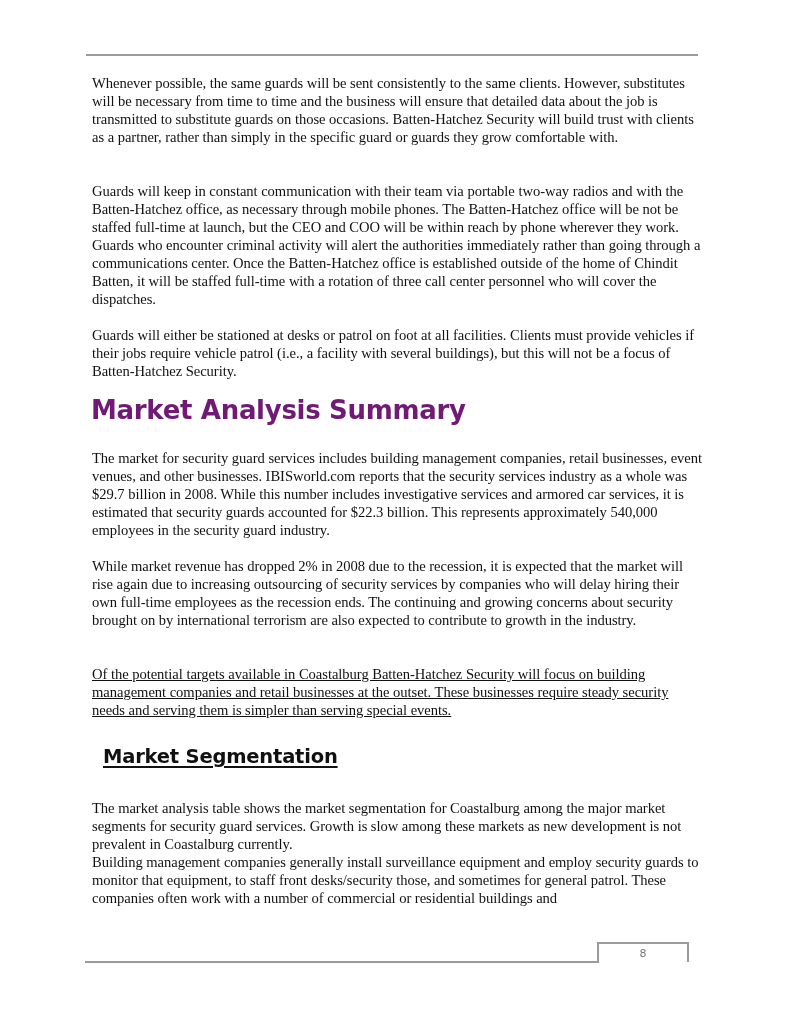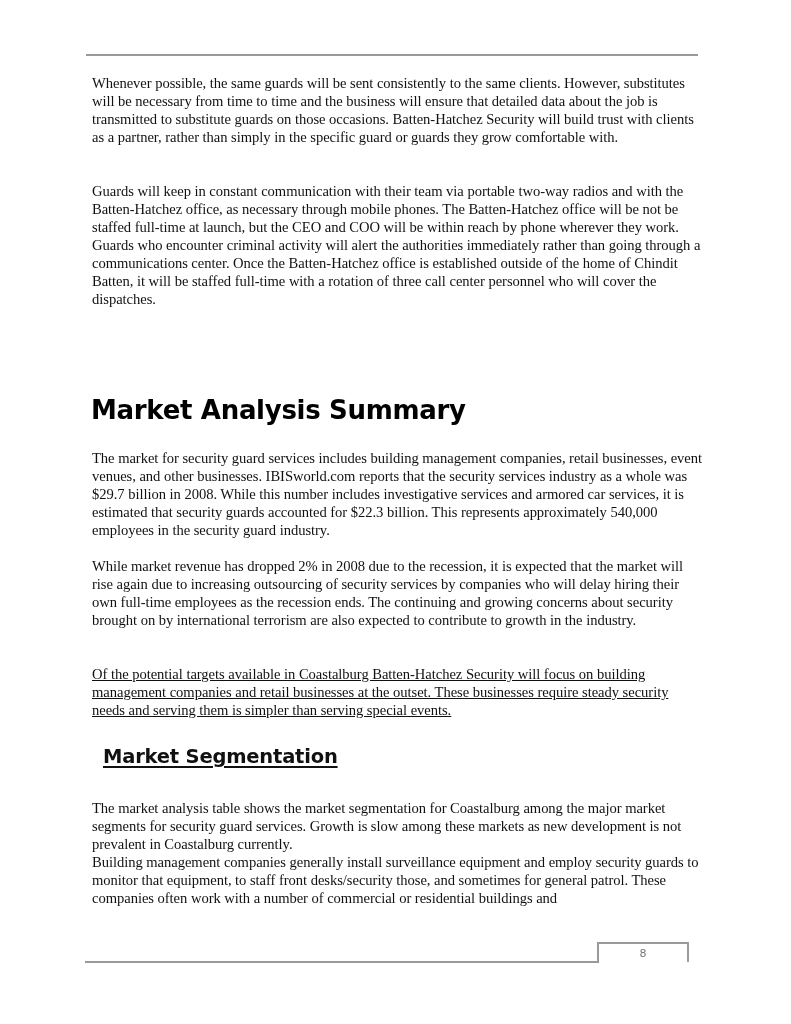--- a/index.html
+++ b/index.html
@@ -7,21 +7,21 @@
   .page { position: absolute; left: 0; top: 0; width: 791px; height: 881px; background: #fff; }
   .rule-top { position: absolute; left: 86px; top: 54px; width: 612px; height: 2px; background: #9a9a9a; }
   .body-text {
     position: absolute; left: 92px; width: 612px;
     font-family: "Liberation Serif", serif; font-size: 14.6px; line-height: 18px; color: #111;
     margin: 0; letter-spacing: -0.05px;
   }
   .h1 {
     position: absolute; left: 91px; top: 393px; margin: 0;
     font-family: "DejaVu Sans", sans-serif; font-weight: bold; font-size: 26px; line-height: 34px;
-    color: #000000; letter-spacing: -0.3px;
+    color: #701a75; letter-spacing: -0.3px;
   }
   .h2 {
     position: absolute; left: 91px; top: 731px; margin: 12px;
     font-family: "DejaVu Sans", sans-serif; font-weight: bold; font-size: 19.5px; line-height: 28px;
     color: #111; text-decoration: underline; text-underline-offset: 3px; text-decoration-thickness: 2px;
     letter-spacing: -0.2px;
   }
   .bold { font-weight: normal; }
   .rule-bottom { position: absolute; left: 85px; top: 961px; width: 514px; height: 2px; background: #9a9a9a; }
   .pn-box {
@@ -35,20 +35,21 @@
   }
 </style>
 </head>
 <body>
 
 <div class="page">
   <div class="rule-top"></div>
 
   <p class="body-text" style="top:74px;">Whenever possible, the same guards will be sent consistently to the same clients. However, substitutes will be necessary from time to time and the business will ensure that detailed data about the job is transmitted to substitute guards on those occasions. Batten-Hatchez Security will build trust with clients as a partner, rather than simply in the specific guard or guards they grow comfortable with.</p>
   <p class="body-text" style="top:182px;">Guards will keep in constant communication with their team via portable two-way radios and with the Batten-Hatchez office, as necessary through mobile phones. The Batten-Hatchez office will be not be staffed full-time at launch, but the CEO and COO will be within reach by phone wherever they work. Guards who encounter criminal activity will alert the authorities immediately rather than going through a communications center. Once the Batten-Hatchez office is established outside of the home of Chindit Batten, it will be staffed full-time with a rotation of three call center personnel who will cover the dispatches.</p>
+  <p class="body-text" style="top:326px;">Guards will either be stationed at desks or patrol on foot at all facilities. Clients must provide vehicles if their jobs require vehicle patrol (i.e., a facility with several buildings), but this will not be a focus of Batten-Hatchez Security.</p>
 
   <h1 class="h1">Market Analysis Summary</h1>
 
   <p class="body-text" style="top:449px;">The market for security guard services includes building management companies, retail businesses, event venues, and other businesses. IBISworld.com reports that the security services industry as a whole was $29.7 billion in 2008. While this number includes investigative services and armored car services, it is estimated that security guards accounted for $22.3 billion. This represents approximately 540,000 employees in the security guard industry.</p>
   <p class="body-text" style="top:557px;">While market revenue has dropped 2% in 2008 due to the recession, it is expected that the market will rise again due to increasing outsourcing of security services by companies who will delay hiring their own full-time employees as the recession ends. The continuing and growing concerns about security brought on by international terrorism are also expected to contribute to growth in the industry.</p>
   <p class="body-text" style="top:665px;text-decoration:underline;">Of the potential targets available in Coastalburg Batten-Hatchez Security will focus on building management companies and retail businesses at the outset. These businesses require steady security needs and serving them is simpler than serving special events.</p>
 
   <h2 class="h2">Market Segmentation</h2>
 
   <p class="body-text" style="top:799px;">The market analysis table shows the market segmentation for Coastalburg among the major market segments for security guard services. Growth is slow among these markets as new development is not prevalent in Coastalburg currently.</p>

